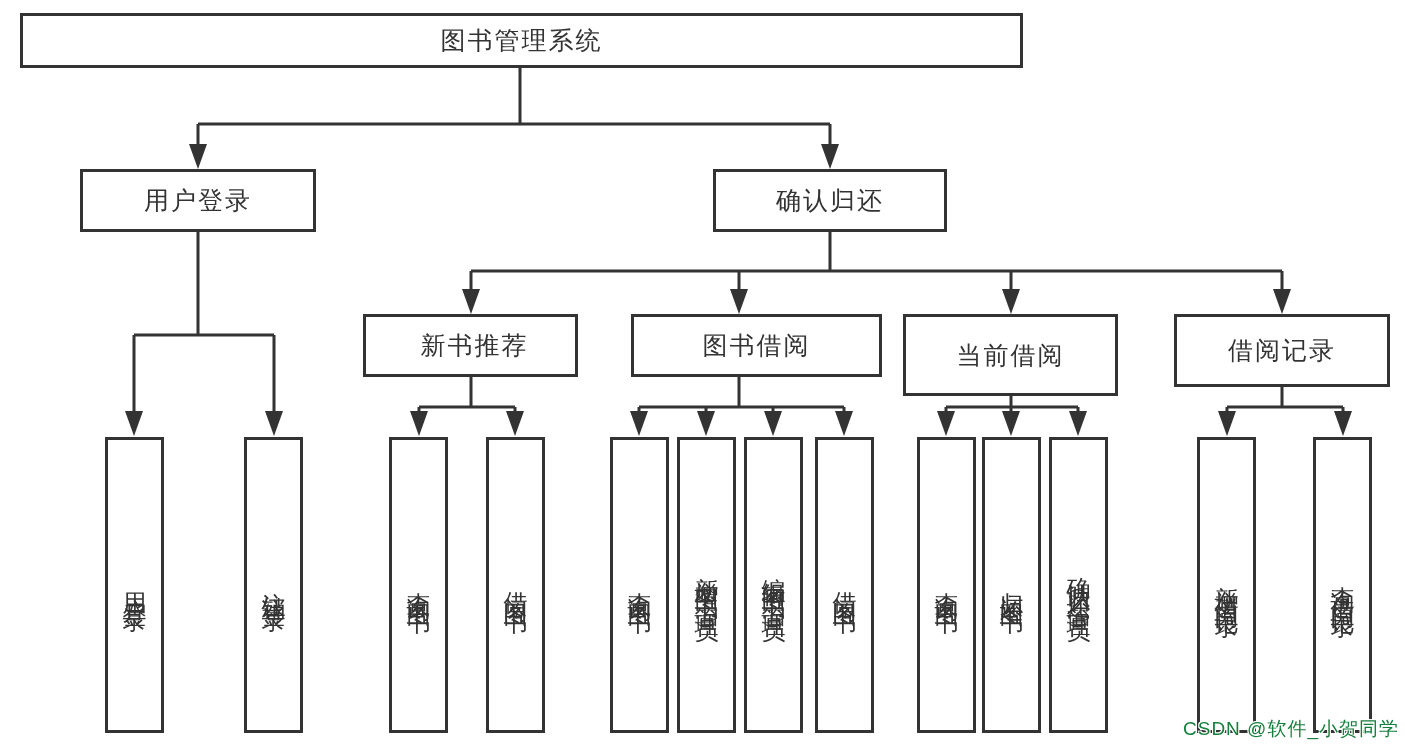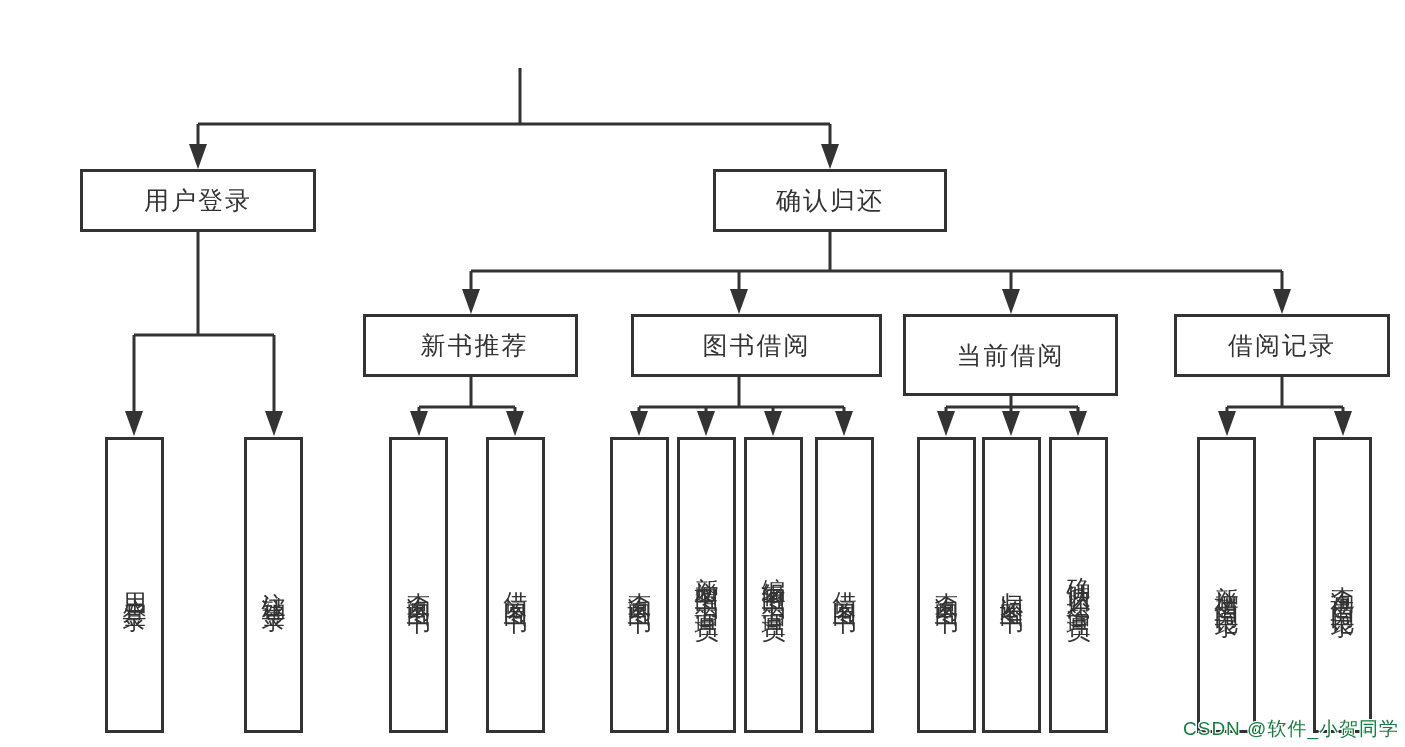--- a/index.html
+++ b/index.html
@@ -85,28 +85,29 @@
       <polygon points="764,411 782,411 773,436"></polygon>
       <polygon points="835,411 853,411 844,436"></polygon>
       <polygon points="937,411 955,411 946,436"></polygon>
       <polygon points="1002,411 1020,411 1011,436"></polygon>
       <polygon points="1069,411 1087,411 1078,436"></polygon>
       <polygon points="1218,411 1236,411 1227,436"></polygon>
       <polygon points="1334,411 1352,411 1343,436"></polygon>
     </g>
   </svg>
 
+  <div class="box h-node root-node" style="left:20px; top:13px; width:1003px; height:55px;">图书管理系统</div>
 
   <div class="box h-node" style="left:80px; top:169px; width:236px; height:63px;">用户登录</div>
   <div class="box h-node" style="left:713px; top:169px; width:234px; height:63px;">确认归还</div>
 
   <div class="box h-node" style="left:363px; top:314px; width:215px; height:63px;padding-left:8px;">新书推荐</div>
   <div class="box h-node" style="left:631px; top:314px; width:251px; height:63px;">图书借阅</div>
   <div class="box h-node" style="left:903px; top:314px; width:215px; height:82px;">当前借阅</div>
-  <div class="box h-node" style="left:1174px; top:314px; width:216px; height:63px;">借阅记录</div>
+  <div class="box h-node" style="left:1174px; top:314px; width:216px; height:73px;">借阅记录</div>
 
   <div class="box leaf" style="left:105px;">
     <span class="vtext">用户登录</span>
   </div>
   <div class="box leaf" style="left:244px;">
     <span class="vtext">注销登录</span>
   </div>
   <div class="box leaf" style="left:389px;">
     <span class="vtext">查询图书</span>
   </div>

